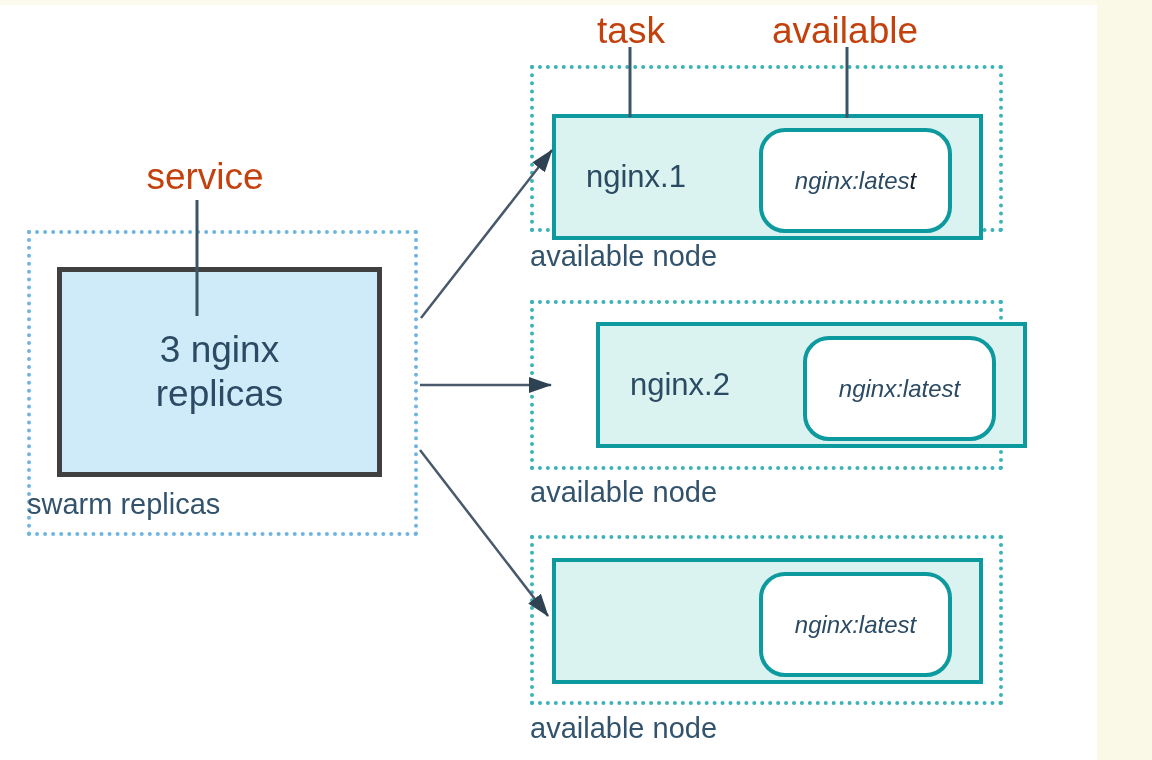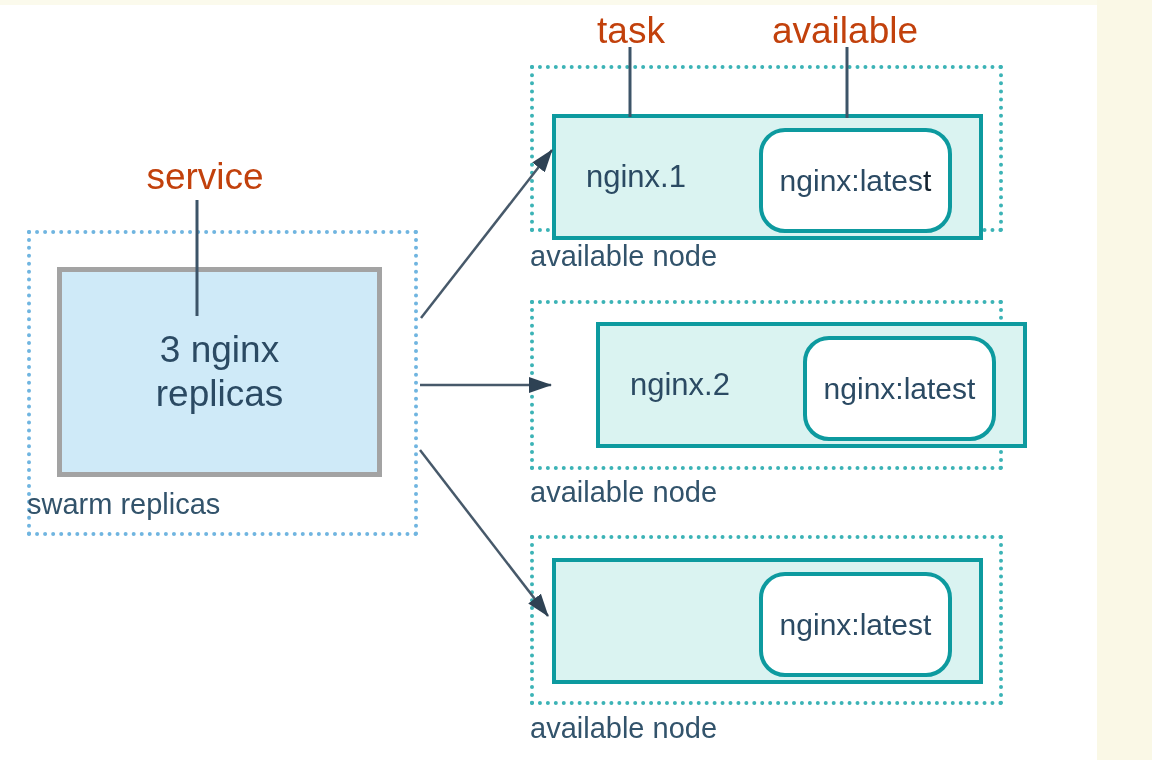--- a/index.html
+++ b/index.html
@@ -14,21 +14,21 @@
 
   .lbl{position:absolute;text-align:center;font-size:37px;line-height:1.05;color:#c2410c;}
 
   
   .service-outline{
     position:absolute;left:27px;top:230px;width:383px;height:298px;
     border:4px dotted #70b5e0;
   }
   .service-box{
     position:absolute;left:57px;top:267px;width:315px;height:200px;
-    background:#cfeaf8;border:5px solid #a3a3a3;
+    background:#cfeaf8;border:5px solid #404040;
     display:flex;align-items:center;justify-content:center;
   }
   .service-box-text{
     font-size:37px;line-height:1.18;text-align:center;white-space:pre-line;color:#2b4a63;
   }
   .caption{
     position:absolute;text-align:left;font-size:29px;color:#32536b;
   }
 
   
@@ -43,21 +43,21 @@
   .task-name{
     position:absolute;left:30px;top:0;height:100%;
     display:flex;align-items:center;
     font-size:31px;color:#2b4a63;
   }
   .container-box{
     position:absolute;left:203px;top:10px;width:185px;height:97px;
     background:#ffffff;border:4px solid #0d9a9f;border-radius:26px;
     display:flex;align-items:center;justify-content:center;
   }
-  .container-image{font-size:30px;color:#2b4a63;}
+  .container-image{font-size:24px;color:#2b4a63;font-style:italic;}
   .container-image .tail{color:#14222e;}
 
   svg.overlay{position:absolute;left:0;top:0;width:1152px;height:760px;pointer-events:none;}
 </style>
 </head>
 <body>
 
 <div id="canvas">
   <div class="edge-top"></div>
   <div class="edge-right"></div>

